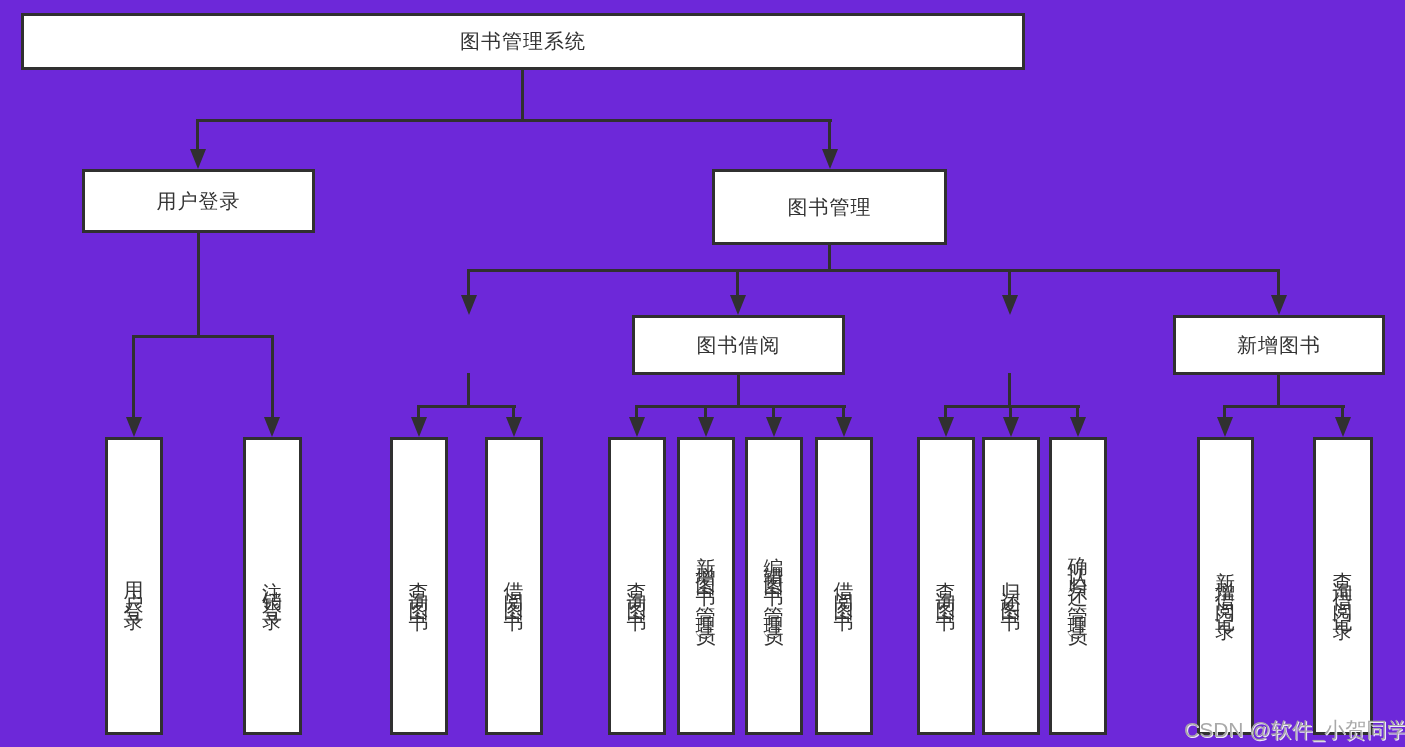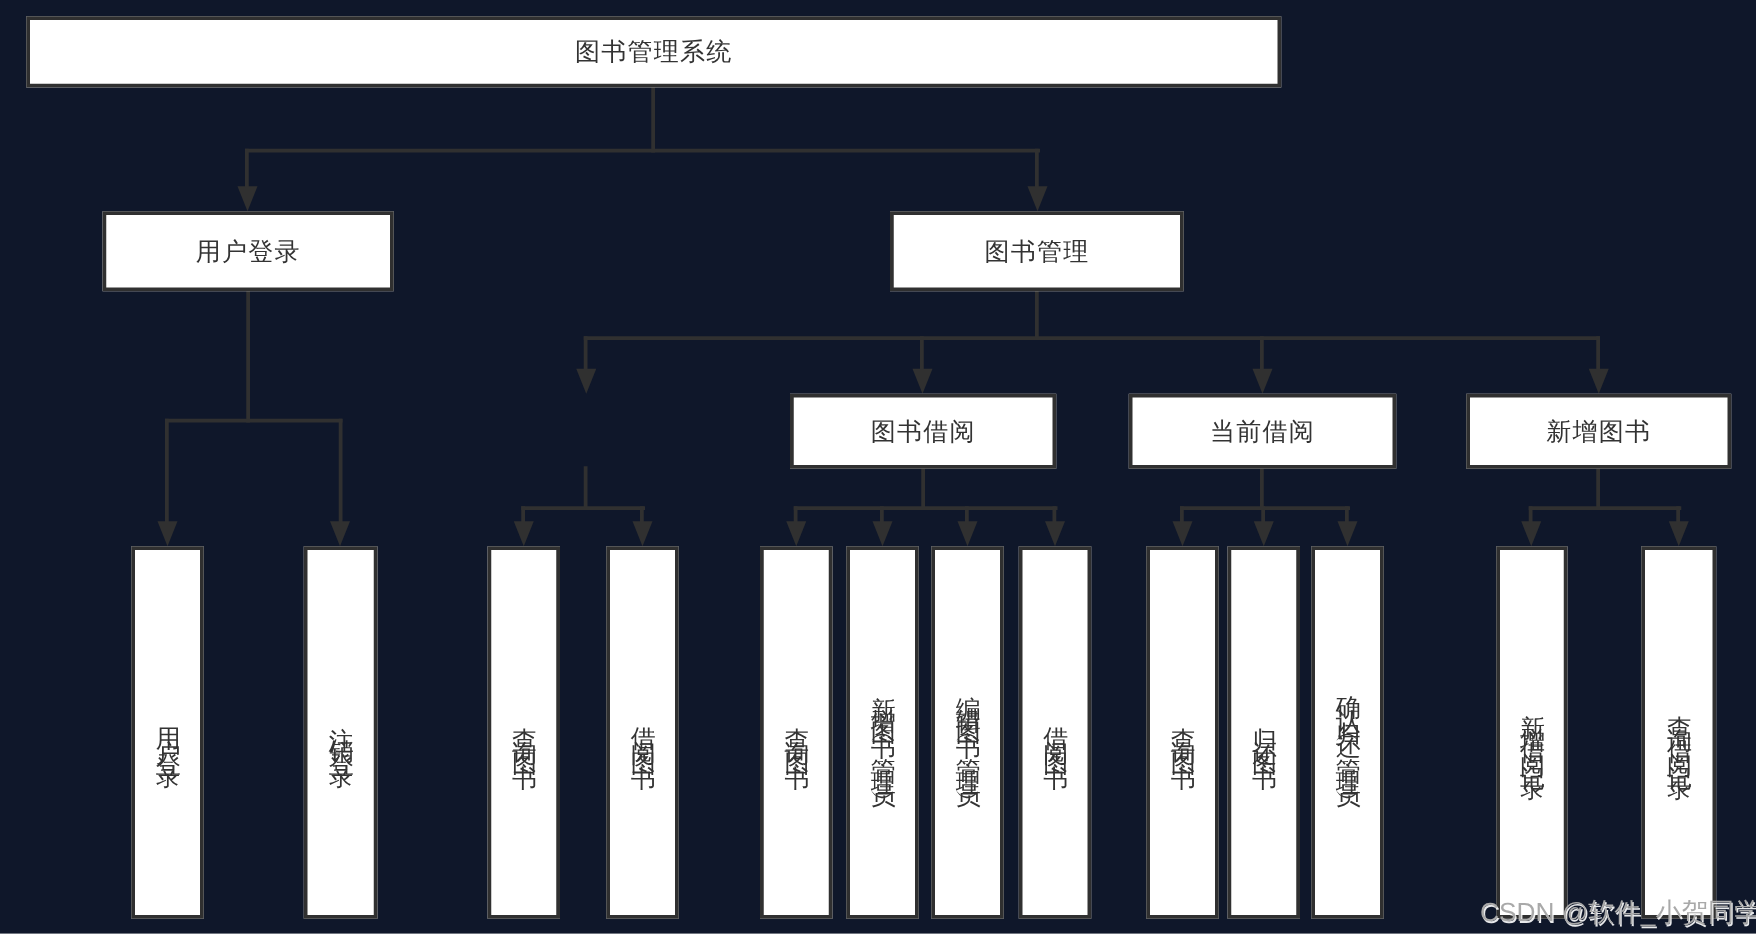--- a/index.html
+++ b/index.html
@@ -1,17 +1,17 @@
 <!DOCTYPE html>
 <html><head>
 <meta charset="utf-8">
 <style>
   html,body{margin:0;padding:0;background:#ffffff;}
   .canvas{
-    position:relative;width:1405px;height:747px;background:#0f172a;
+    position:relative;width:1405px;height:747px;background:#6d28d9;
     font-family:"Liberation Sans","DejaVu Sans",sans-serif;overflow:hidden;
   }
   .node{
     position:absolute;box-sizing:border-box;border:3px solid #303030;background:#ffffff;
     display:flex;align-items:center;justify-content:center;
     color:#333333;font-size:20px;letter-spacing:1px;text-align:center;z-index:2;
   }
   .leaf{
     writing-mode:vertical-rl;text-orientation:mixed;
     font-size:20px;letter-spacing:10px;line-height:1.1;
@@ -31,26 +31,25 @@
 </style>
 </head>
 <body>
 
 <div class="canvas">
 
   <div class="node" style="left:21px;top:13px;width:1004px;height:57px">图书管理系统</div>
 
   <div class="node" style="left:82px;top:169px;width:233px;height:64px">用户登录</div>
 
-  <div class="node" style="left:712px;top:169px;width:235px;height:64px">图书管理</div>
+  <div class="node" style="left:712px;top:169px;width:235px;height:76px">图书管理</div>
 
 
   <div class="node" style="left:632px;top:315px;width:213px;height:60px">图书借阅</div>
 
-  <div class="node" style="left:903px;top:315px;width:214px;height:60px">当前借阅</div>
 
   <div class="node" style="left:1173px;top:315px;width:212px;height:60px">新增图书</div>
 
   <div class="node leaf" style="left:105px;top:437px;width:58px;height:298px">用户登录</div>
   <div class="node leaf" style="left:243px;top:437px;width:59px;height:298px">注销登录</div>
 
   <div class="node leaf" style="left:390px;top:437px;width:58px;height:298px">查询图书</div>
   <div class="node leaf" style="left:485px;top:437px;width:58px;height:298px">借阅图书</div>
 
   <div class="node leaf" style="left:608px;top:437px;width:58px;height:298px">查询图书</div>

